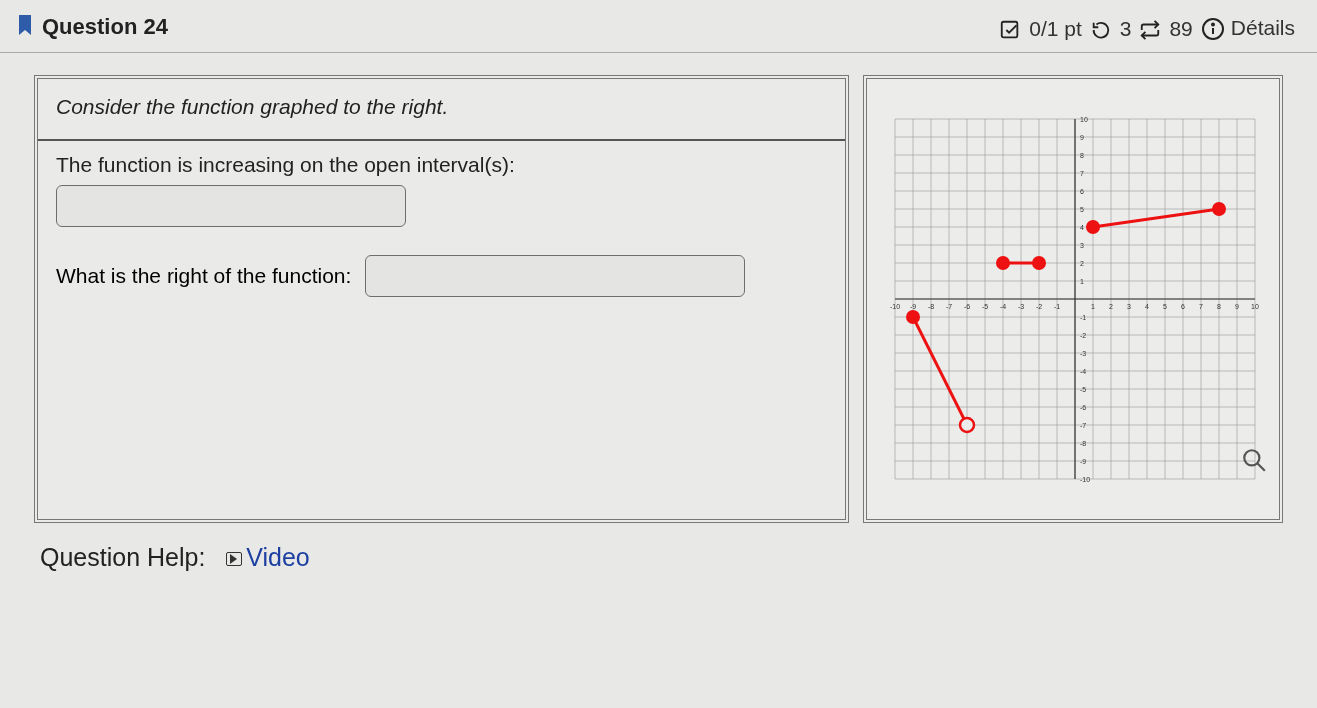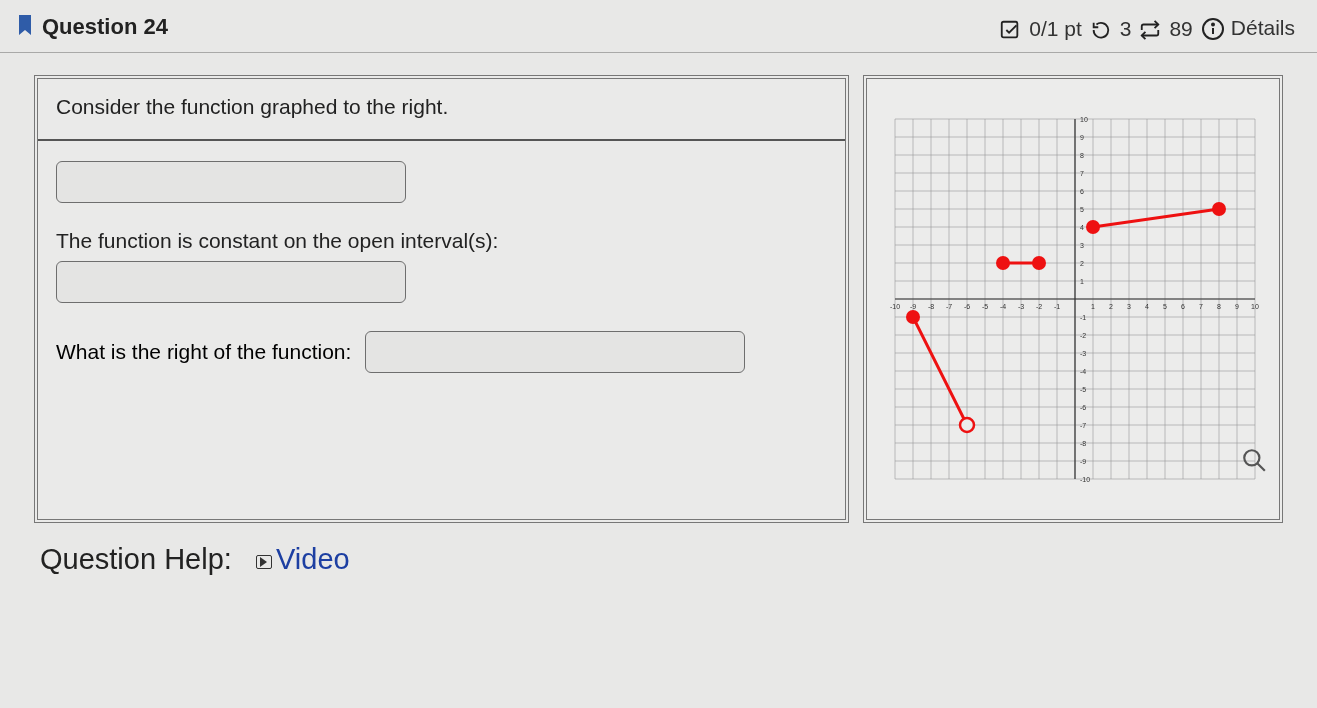--- a/index.html
+++ b/index.html
@@ -34,37 +34,37 @@
   }
   .panel-right {
     width: 420px;
     border: 4px double #777;
     background: #ececeb;
     position: relative;
     padding: 20px 8px;
   }
 
   .p-row { padding: 12px 18px 14px 18px; font-size: 21px; color: #222; }
-  .p-row.first { border-bottom: 2px solid #555; padding-top: 16px; padding-bottom: 20px; }
+  .p-row.first { border-bottom: 2px solid #555; padding-top: 16px; padding-bottom: 20px; font-style: italic; }
 
   .field {
     display: block;
     margin-top: 8px;
     width: 350px;
     height: 42px;
     border: 1.5px solid #6e6e6e;
     border-radius: 6px;
     background: #e4e4e3;
     padding: 6px 10px;
     font-size: 18px;
   }
   .domain-row { display: flex; align-items: center; gap: 14px; padding: 14px 18px 20px 18px; font-size: 21px; }
   .domain-row .field { display: inline-block; margin-top: 0; width: 380px; }
 
-  .help { padding: 20px 10px 0 6px; font-size: 29px; color: #222; }
+  .help { padding: 20px 10px 0 6px; font-size: 25px; color: #222; }
   .help a { color: #1d3fa2; text-decoration: none; }
   .v-box { display:inline-block; border:1.5px solid #333; border-radius:2px; width:16px; height:14px; position:relative; margin-right:4px; }
   .v-box:after { content:""; position:absolute; left:3px; top:1px; border-left:7px solid #333; border-top:5px solid transparent; border-bottom:5px solid transparent; }
 
   
   .chart-svg { display:block; }
   .mag {
     position:absolute; right:12px; bottom:46px;
     width:26px; height:26px;
   }
@@ -117,28 +117,25 @@
     </span>
   </div>
 </div>
 
 <div class="content">
   <div class="panel-row">
     <div class="panel-left">
       <div class="p-row first">Consider the function graphed to the right.</div>
 
       <div class="p-row">
+        <div>The function is increasing on the open interval(s):</div>
         <input class="field" value="" style="">
       </div>
 
 
-      <div class="p-row">
-        <div>The function is constant on the open interval(s):</div>
-        <input class="field" value="" style="">
-      </div>
 
       <div class="domain-row">
         <span>What is the right of the function:</span>
         <input class="field" value="" style="">
       </div>
     </div>
 
     <div class="panel-right">
       <svg class="chart-svg" id="chart" width="400" height="400">
           <line x1="20" y1="380" x2="20" y2="20" stroke="#999" stroke-width="0.6"></line>

